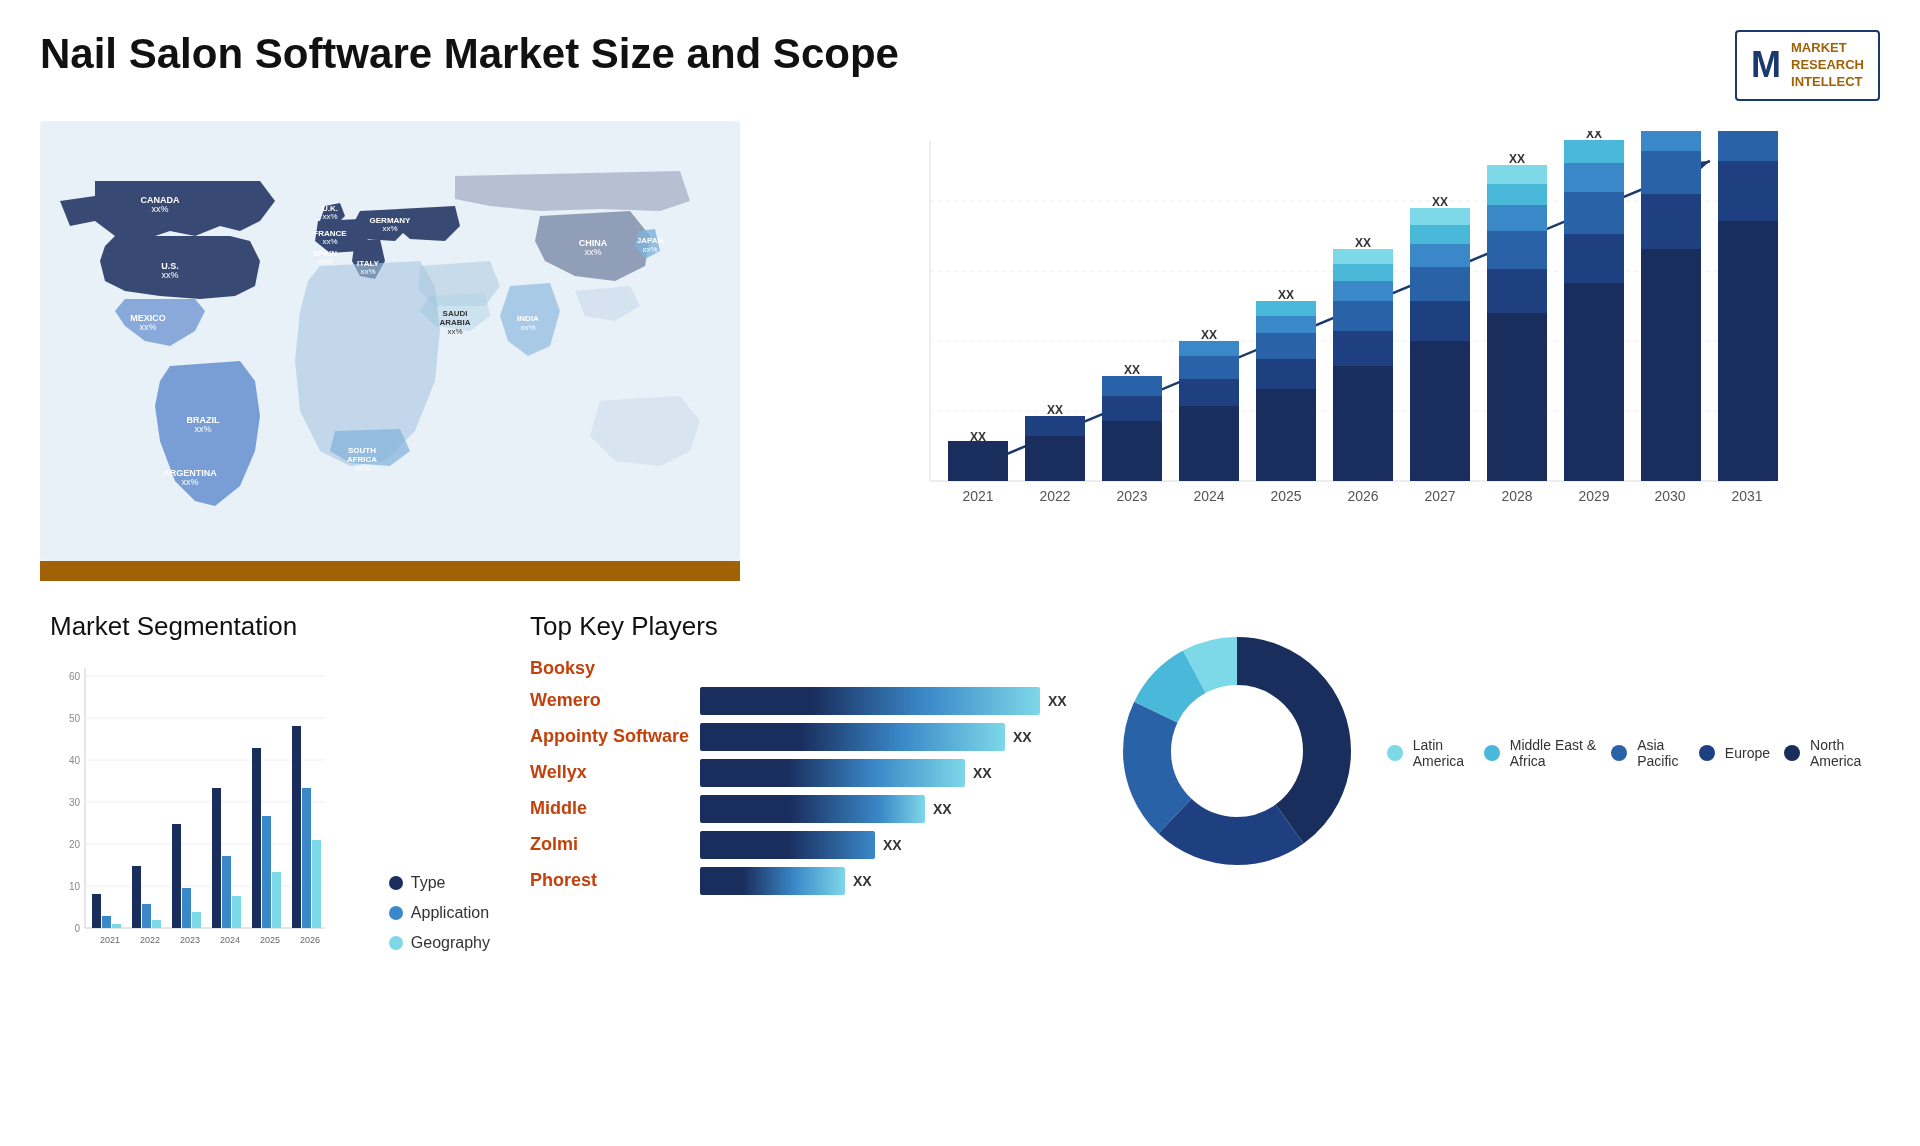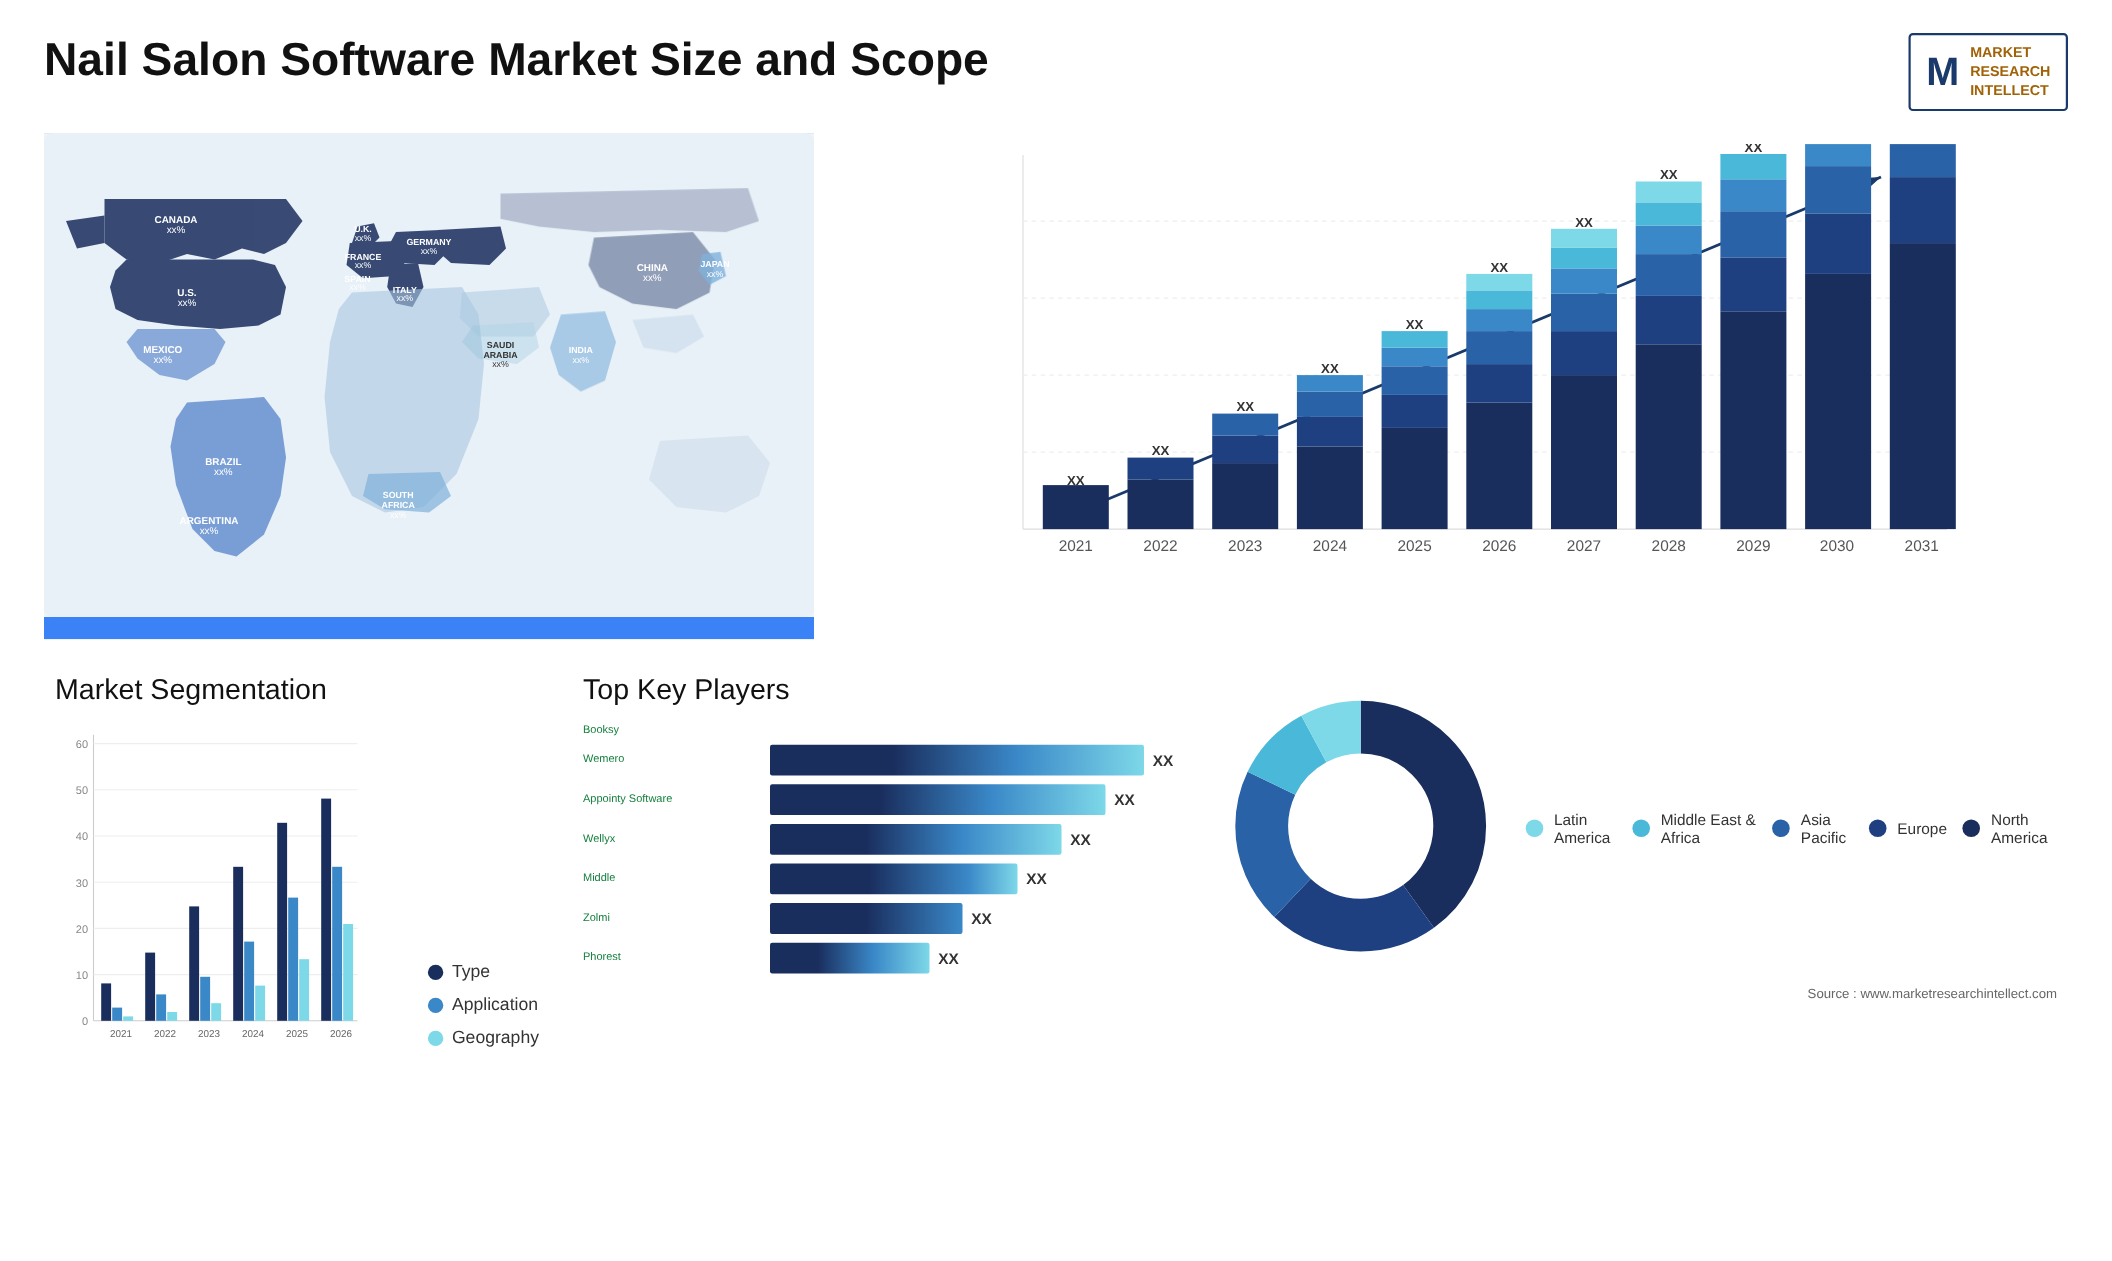--- a/index.html
+++ b/index.html
@@ -56,21 +56,21 @@
       display: flex;
       gap: 20px;
       height: 460px;
       margin-bottom: 30px;
     }
 
     
     .map-container {
       flex: 0 0 700px;
       position: relative;
-      background: #3b82f6;
+      background: #a16207;
     }
     .map-svg {
       width: 700px;
       height: 440px;
     }
 
     
     .bar-chart-container {
       flex: 1;
       position: relative;
@@ -133,24 +133,25 @@
       flex-direction: column;
       gap: 8px;
       margin-top: 10px;
     }
     .player-row {
       display: flex;
       align-items: center;
       gap: 10px;
     }
     .player-name {
-      font-size: 10px;
-      color: #15803d;
+      font-size: 18px;
+      color: #c2410c;
       width: 160px;
       flex-shrink: 0;
+      font-weight: bold;
     }
     .player-bar-wrap {
       flex: 1;
       display: flex;
       align-items: center;
       gap: 8px;
     }
     .player-bar {
       height: 28px;
       border-radius: 2px;
@@ -601,17 +602,16 @@
           <div class="regional-legend-item">
             <div class="regional-dot" style="background:#1f4080;"></div>
             <span>Europe</span>
           </div>
           <div class="regional-legend-item">
             <div class="regional-dot" style="background:#1a2e5e;"></div>
             <span>North America</span>
           </div>
         </div>
       </div>
-      <p class="source-text">Source : www.marketresearchintellect.com</p>
     </div>
 
   </div>
 </div>
 
 </body></html>

